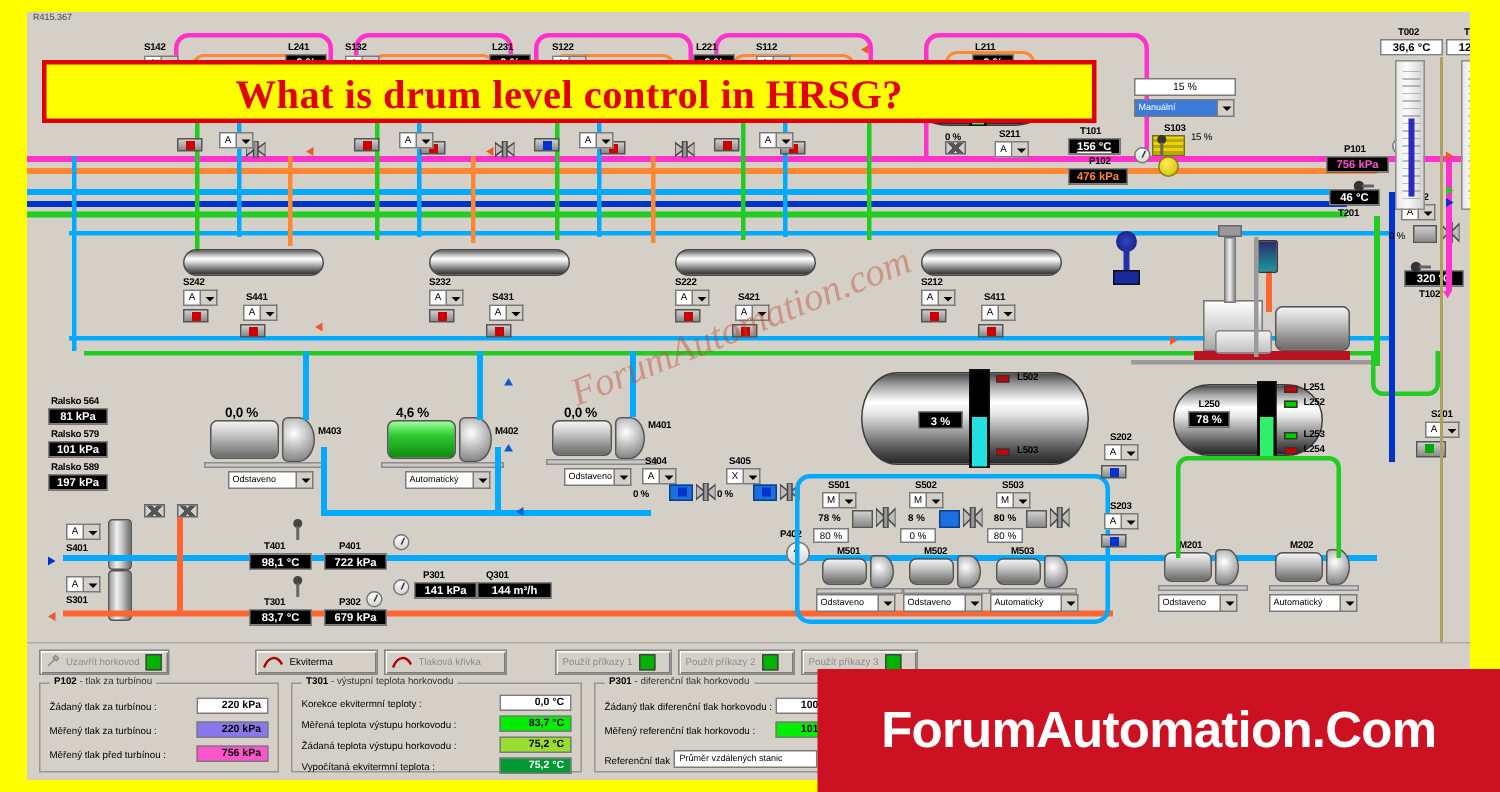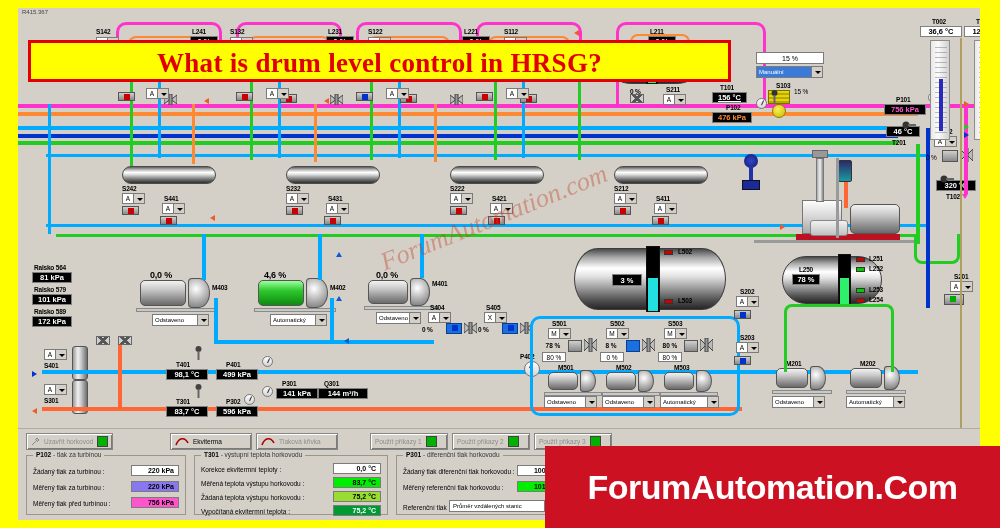--- a/index.html
+++ b/index.html
@@ -456,21 +456,21 @@
     </div>
     <div class="valve red" style="left:634px;top:208px;"></div>
 
     <div class="arrow left" style="left:192px;top:207px;"></div>
 
     <div class="tag" style="left:16px;top:256px;">Ralsko 564</div>
     <div class="valbox" style="left:14px;top:264px;width:40px;">81 kPa</div>
     <div class="tag" style="left:16px;top:278px;">Ralsko 579</div>
     <div class="valbox" style="left:14px;top:286px;width:40px;">101 kPa</div>
     <div class="tag" style="left:16px;top:300px;">Ralsko 589</div>
-    <div class="valbox" style="left:14px;top:308px;width:40px;">172 kPa</div>
+    <div class="valbox" style="left:14px;top:308px;width:40px;">197 kPa</div>
 
     <div class="tag" style="left:132px;top:262px;font-size:9px;">0,0 %</div>
     <div class="motor" style="left:122px;top:272px;width:46px;height:26px;"></div>
     <div class="pumphead" style="left:170px;top:270px;width:22px;height:30px;border-radius:4px 50% 50% 4px;"></div>
     <div class="base" style="left:118px;top:300px;width:82px;"></div>
     <div class="tag" style="left:194px;top:276px;">M403</div>
     <div class="combo" style="left:134px;top:306px;">
       <div class="c-val" style="width:46px;">Odstaveno</div>
       <div class="c-btn"></div>
     </div>
@@ -522,33 +522,33 @@
     <div class="pipe ph" style="left:24px;top:362px;width:876px;height:4px;background:#00aaff;"></div>
     <div class="pipe ph" style="left:24px;top:399px;width:700px;height:4px;background:#ff6633;"></div>
     <div class="pipe pv" style="left:100px;top:336px;height:66px;width:4px;background:#ff6633;"></div>
 
     <div class="hatch" style="left:78px;top:328px;"></div>
     <div class="hatch" style="left:100px;top:328px;"></div>
 
     <div class="tag" style="left:158px;top:353px;">T401</div>
     <div class="valbox" style="left:148px;top:361px;width:42px;">98,1 °C</div>
     <div class="tag" style="left:208px;top:353px;">P401</div>
-    <div class="valbox" style="left:198px;top:361px;width:42px;">499 kPa</div>
+    <div class="valbox" style="left:198px;top:361px;width:42px;">722 kPa</div>
     <div class="bulb" style="left:176px;top:338px;">
       <svg width="9" height="14">
           <circle cx="4.5" cy="3" r="3" fill="#444"></circle>
           <rect x="3.5" y="5" width="2" height="9" fill="#666"></rect>
         </svg>
     </div>
     <div class="gauge" style="left:244px;top:348px;"></div>
 
     <div class="tag" style="left:158px;top:390px;">T301</div>
     <div class="valbox" style="left:148px;top:398px;width:42px;">83,7 °C</div>
     <div class="tag" style="left:208px;top:390px;">P302</div>
-    <div class="valbox" style="left:198px;top:398px;width:42px;">596 kPa</div>
+    <div class="valbox" style="left:198px;top:398px;width:42px;">679 kPa</div>
     <div class="bulb" style="left:176px;top:376px;">
       <svg width="9" height="14">
           <circle cx="4.5" cy="3" r="3" fill="#444"></circle>
           <rect x="3.5" y="5" width="2" height="9" fill="#666"></rect>
         </svg>
     </div>
     <div class="gauge" style="left:226px;top:386px;"></div>
     <div class="gauge" style="left:244px;top:378px;"></div>
 
     <div class="tag" style="left:264px;top:372px;">P301</div>

